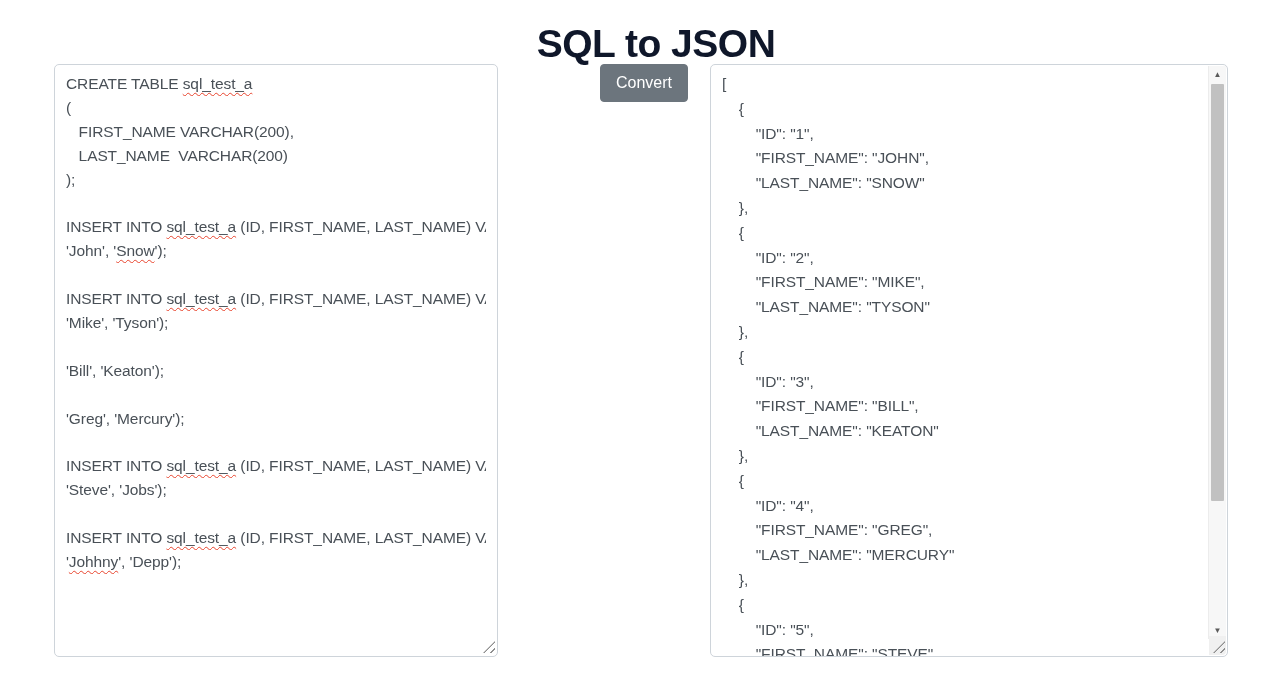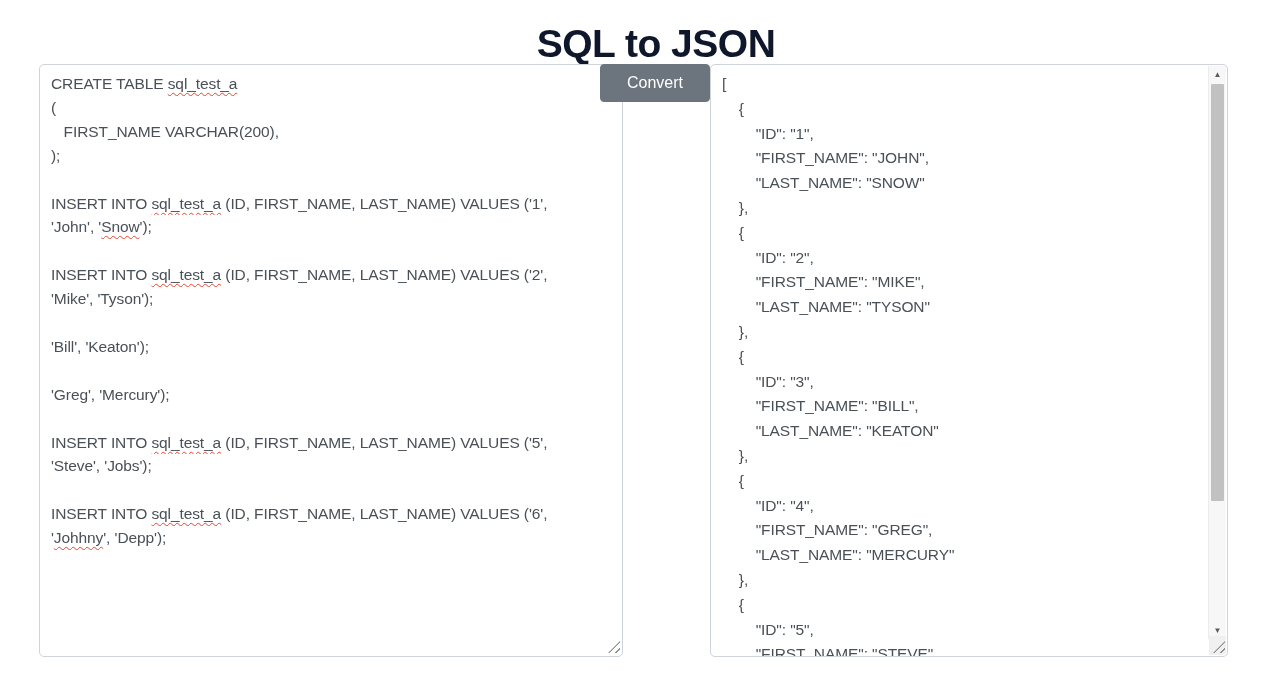--- a/index.html
+++ b/index.html
@@ -17,34 +17,34 @@
   }
   .panel {
     position:absolute; top:64px; box-sizing:border-box;
     background:#fff;
     border:1px solid var(--border-col,#ced4da);
     border-radius:5px;
     font-size:15.5px; letter-spacing:-0.1px;
     color:#495057;
     overflow:hidden;
   }
-  .sql-panel  { left:39px;  width:584px; height:593px; padding:7px 11px; }
+  .sql-panel  { left:54px;  width:444px; height:593px; padding:7px 11px; }
   .json-panel { left:710px; width:518px; height:593px; padding:7px 28px 7px 11px; }
   .code-line { white-space:pre; overflow:hidden; }
   .sql-panel  .code-line { line-height:23.9px; min-height:23.9px; }
   .json-panel .code-line { line-height:24.8px; min-height:24.8px; }
   .misspell {
     text-decoration:underline wavy var(--squiggle-col,#e8442e);
     text-decoration-thickness:1px;
     text-underline-offset:3px;
     text-decoration-skip-ink:none;
   }
   .convert-btn {
     position:absolute; left:600px; top:64px; height:38px;
-    padding:0 26px;
+    padding:0 15px;
     background:var(--btn-bg,#6c757d); color:var(--btn-fg,#ffffff);
     border:1px solid var(--btn-bg,#6c757d); border-radius:4px;
     font-family:inherit; font-size:16px; line-height:36px;
     cursor:pointer;
   }
   
   .scrollbar {
     position:absolute; top:1px; right:1px;
     width:17px; height:573px;
     background:#f7f7f7; border-left:1px solid #ececec;
@@ -83,20 +83,21 @@
 </head>
 <body>
 
 <h1 class="page-title">SQL to JSON</h1>
 
 <div class="panel sql-panel">
   <div id="sqlLines">
       <div class="code-line">CREATE TABLE <span class="misspell">sql_test_a</span></div>
       <div class="code-line">(</div>
       <div class="code-line">   FIRST_NAME VARCHAR(200),</div>
+      <div class="code-line">   LAST_NAME  VARCHAR(200)</div>
       <div class="code-line">);</div>
       <div class="code-line"></div>
       <div class="code-line">INSERT INTO <span class="misspell">sql_test_a</span> (ID, FIRST_NAME, LAST_NAME) VALUES ('1',</div>
       <div class="code-line">'John', '<span class="misspell">Snow</span>');</div>
       <div class="code-line"></div>
       <div class="code-line">INSERT INTO <span class="misspell">sql_test_a</span> (ID, FIRST_NAME, LAST_NAME) VALUES ('2',</div>
       <div class="code-line">'Mike', 'Tyson');</div>
       <div class="code-line"></div>
       <div class="code-line">'Bill', 'Keaton');</div>
       <div class="code-line"></div>

